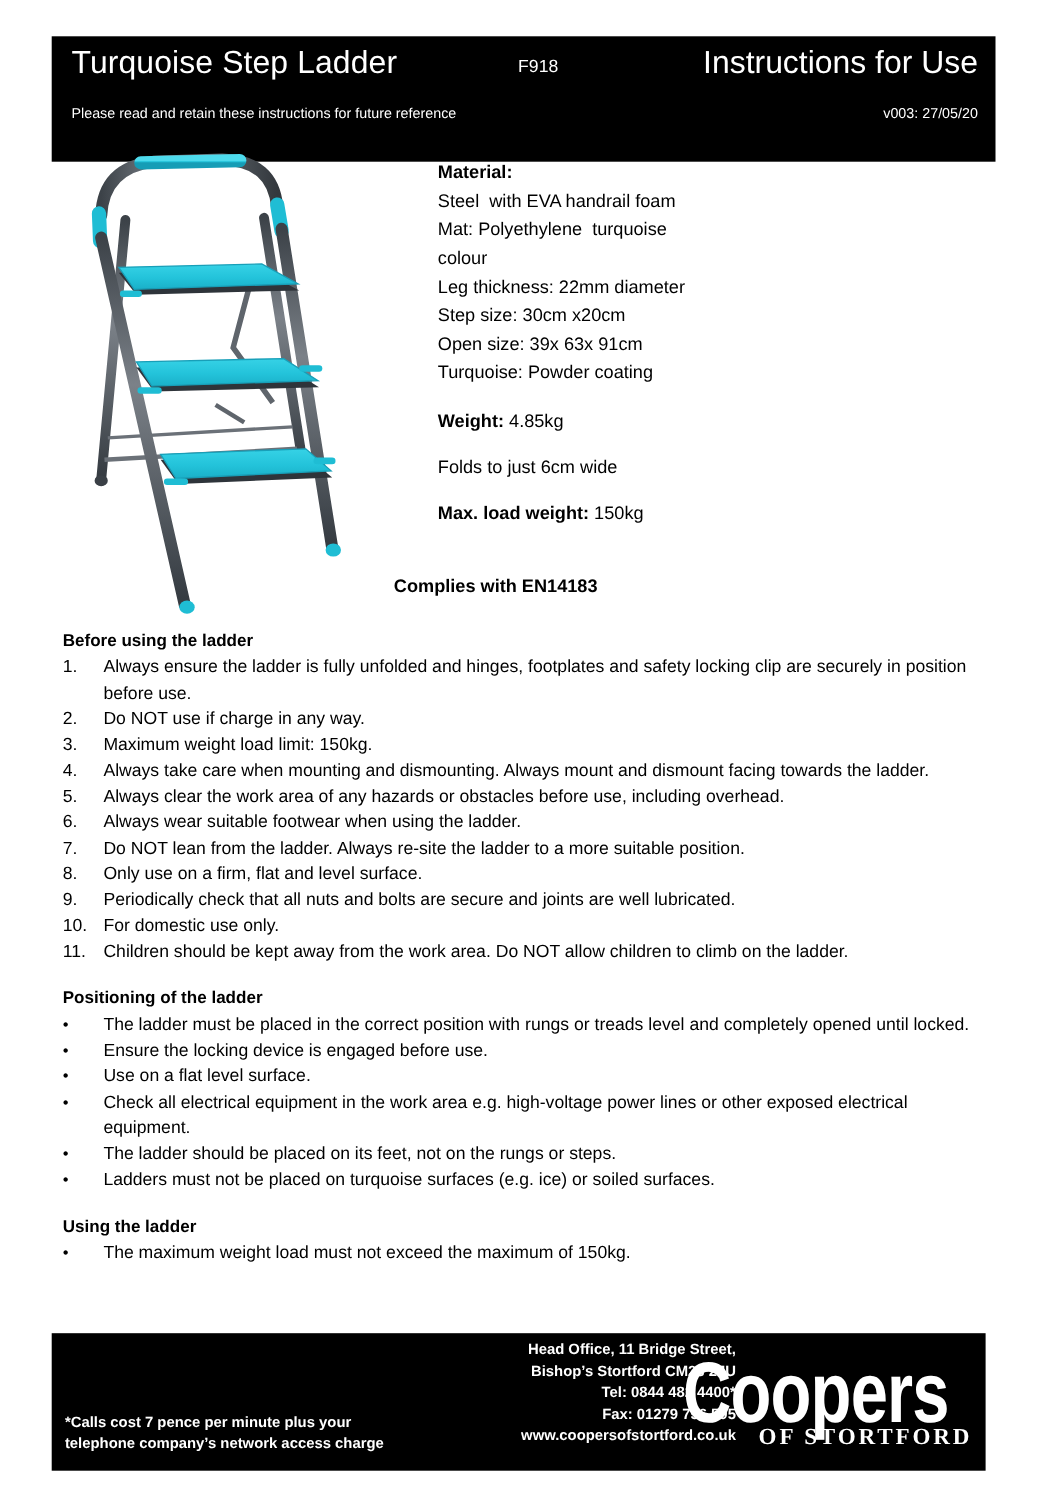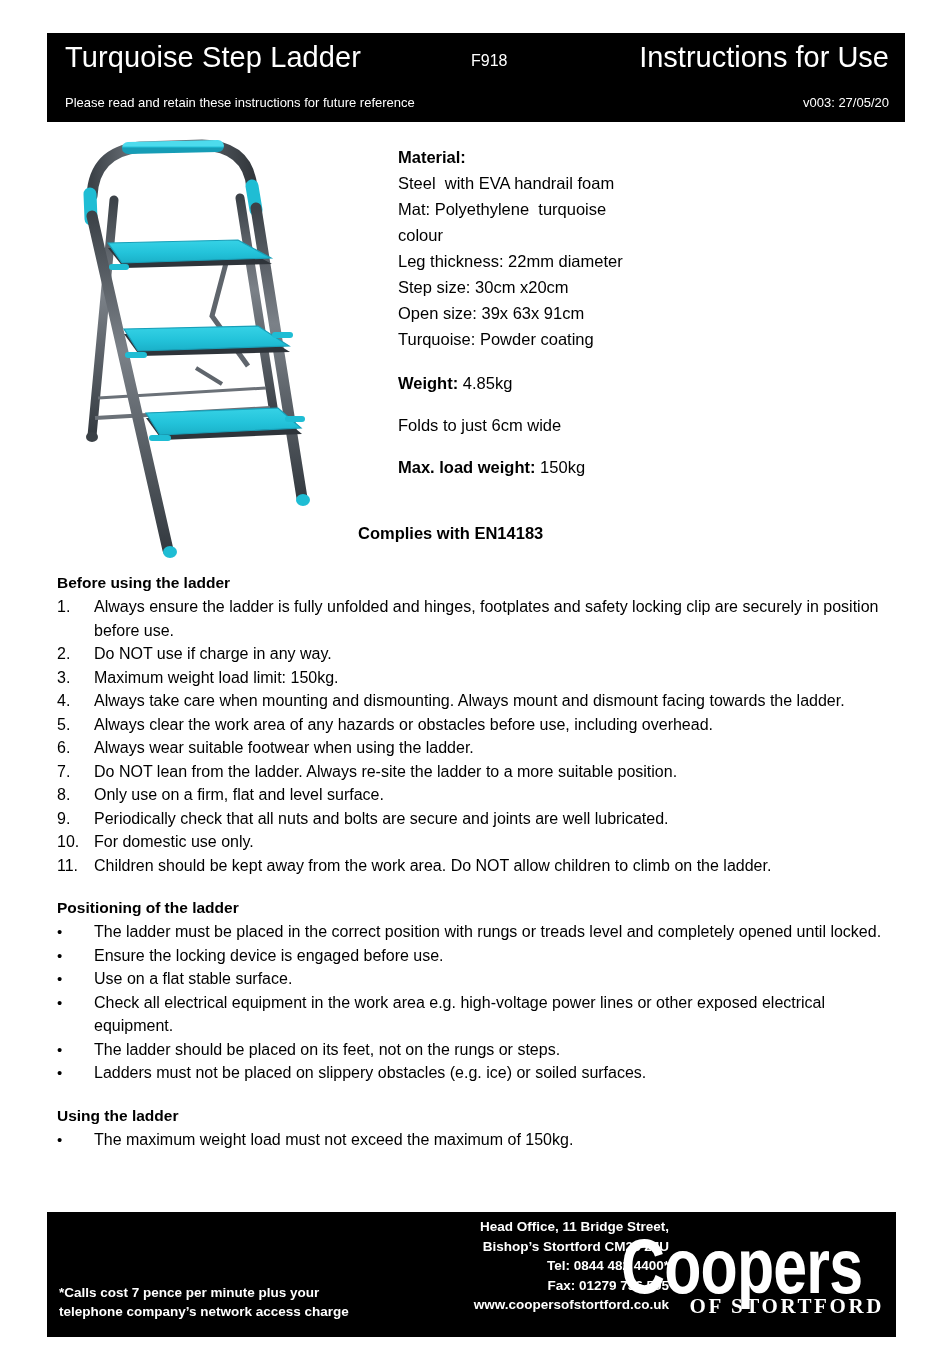--- a/index.html
+++ b/index.html
@@ -19,21 +19,21 @@
     height: 1369px;
     background: #ffffff;
   }
 
   
   .header-bar {
     position: absolute;
     left: 47px;
     top: 33px;
     width: 858px;
-    height: 89px;
+    height: 114px;
     background: #000000;
     color: #ffffff;
   }
   .header-title-row {
     position: relative;
     height: 55px;
   }
   .header-title {
     position: absolute;
     left: 18px;
@@ -375,33 +375,33 @@
       <li class="li-row">
           <span class="li-marker bullet">•</span>
           <span class="li-text">The ladder must be placed in the correct position with rungs or treads level and completely opened until locked.</span>
         </li>
       <li class="li-row">
           <span class="li-marker bullet">•</span>
           <span class="li-text">Ensure the locking device is engaged before use.</span>
         </li>
       <li class="li-row">
           <span class="li-marker bullet">•</span>
-          <span class="li-text">Use on a flat stable surface.</span>
+          <span class="li-text">Use on a flat level surface.</span>
         </li>
       <li class="li-row">
           <span class="li-marker bullet">•</span>
           <span class="li-text">Check all electrical equipment in the work area e.g. high-voltage power lines or other exposed electrical equipment.</span>
         </li>
       <li class="li-row">
           <span class="li-marker bullet">•</span>
           <span class="li-text">The ladder should be placed on its feet, not on the rungs or steps.</span>
         </li>
       <li class="li-row">
           <span class="li-marker bullet">•</span>
-          <span class="li-text">Ladders must not be placed on slippery obstacles (e.g. ice) or soiled surfaces.</span>
+          <span class="li-text">Ladders must not be placed on turquoise surfaces (e.g. ice) or soiled surfaces.</span>
         </li>
     </ul>
 
     <div class="sec-gap"></div>
 
     <div class="sec-heading">Using the ladder</div>
     <ul class="bul-list">
       <li class="li-row">
           <span class="li-marker bullet">•</span>
           <span class="li-text">The maximum weight load must not exceed the maximum of 150kg.</span>

